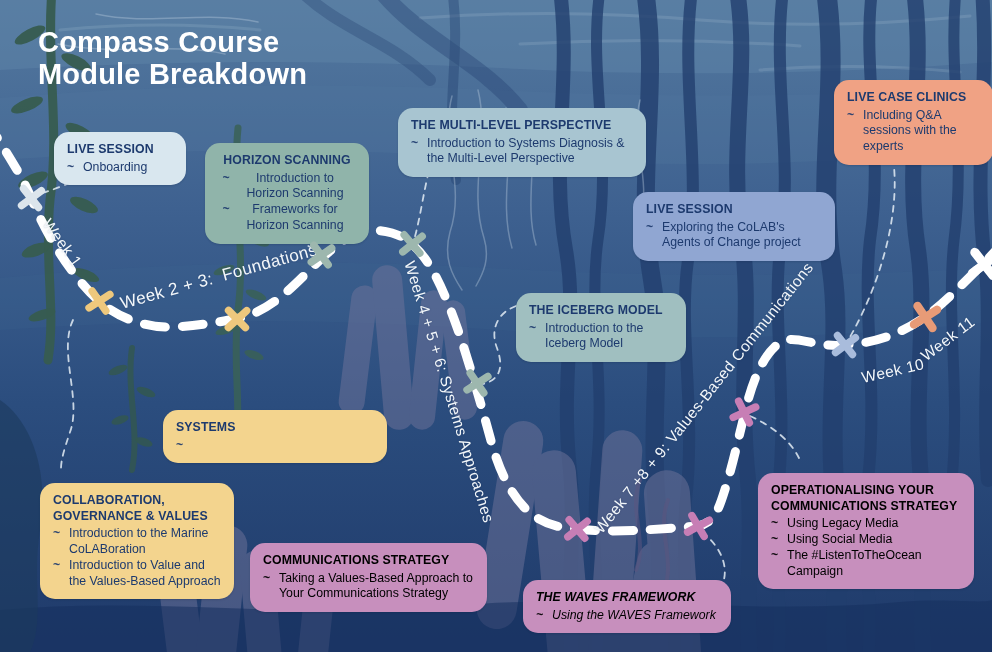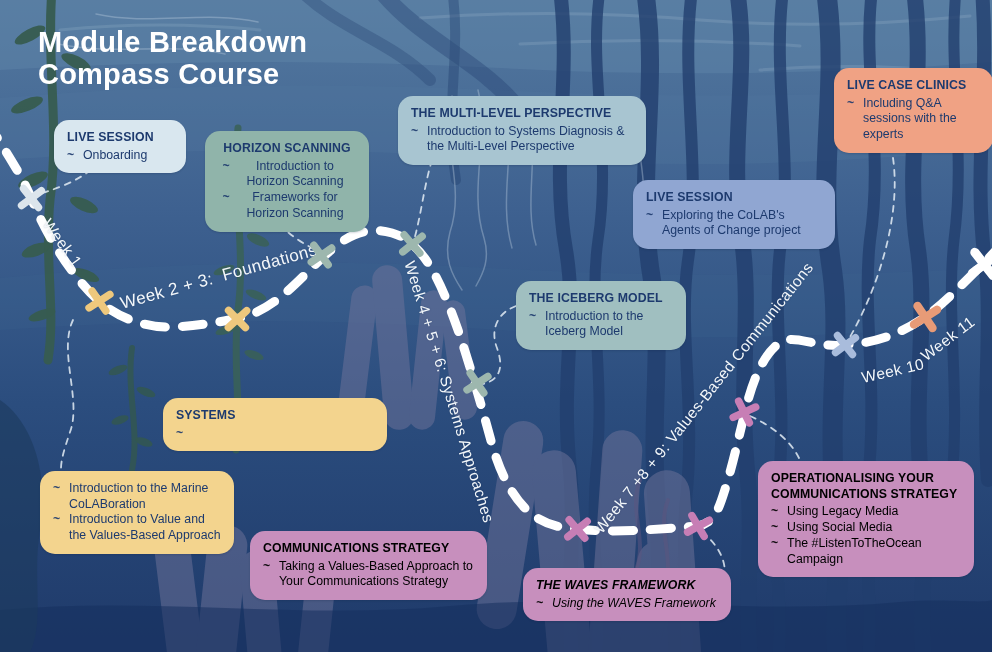--- a/index.html
+++ b/index.html
@@ -12,20 +12,21 @@
   
   #page-title{
     position:absolute;left:38px;top:26px;color:#ffffff;
     font-size:29px;font-weight:bold;line-height:1.12;letter-spacing:.2px;
   }
   
   .card{
     position:absolute;border-radius:15px;padding:10px 13px;
     color:#1d3a6e;font-size:12.3px;line-height:1.28;
     box-shadow:0 1px 2px rgba(10,25,55,.18);
+    margin-top:12px;
   }
   .card-title{font-weight:bold;letter-spacing:.1px;margin-bottom:2px;}
   .card-item{display:flex;}
   .tilde{flex:0 0 16px;width:16px;font-weight:bold;opacity:.9;}
   .c-comms,.c-waves,.c-oper{color:#000000;}
   .c-live1{left:54px;top:120px;width:106px}
   .c-horizon{left:205px;top:131px;width:138px}
   .c-multi{left:398px;top:96px;width:222px}
   .c-clinics{left:834px;top:68px;width:133px}
   .c-colab{left:633px;top:180px;width:176px}
@@ -159,22 +160,22 @@
     <path class="conn" d="M280,224 C290,236 304,244 316,250"></path>
     <path class="conn" d="M432,160 C424,186 421,216 414,240"></path>
     <path class="conn" d="M516,306 C497,313 490,330 497,348 C503,365 502,379 483,384"></path>
     <path class="conn" d="M893,158 C901,214 880,284 850,337"></path>
     <path class="conn" d="M750,416 C772,426 790,440 799,458"></path>
     <path class="conn" d="M702,532 C724,549 731,573 719,591 C714,598 708,600 704,597"></path>
     <path class="conn" d="M73,320 C58,352 82,400 70,432 C64,450 61,460 61,469"></path>
   </svg>
 
   <div id="page-title">
+    <div>Compass Course</div>
     <div>Module Breakdown</div>
-    <div>Compass Course</div>
   </div>
 
   <div class="card c-live1" style="background: rgb(217, 231, 239);">
     <div class="card-title">LIVE SESSION</div>
     <div class="card-item">
         <span class="tilde">~</span>
         <span>Onboarding</span>
       </div>
   </div>
 
@@ -223,20 +224,21 @@
   </div>
 
   <div class="card c-systems" style="background: rgb(243, 212, 142);">
     <div class="card-title">SYSTEMS</div>
     <div class="card-item">
         <span class="tilde">~</span>
       </div>
   </div>
 
   <div class="card c-collab" style="background: rgb(243, 212, 142);">
+    <div class="card-title">COLLABORATION, GOVERNANCE &amp; VALUES</div>
     <div class="card-item">
         <span class="tilde">~</span>
         <span>Introduction to the Marine CoLABoration</span>
       </div>
     <div class="card-item">
         <span class="tilde">~</span>
         <span>Introduction to Value and the Values-Based Approach</span>
       </div>
   </div>
 

